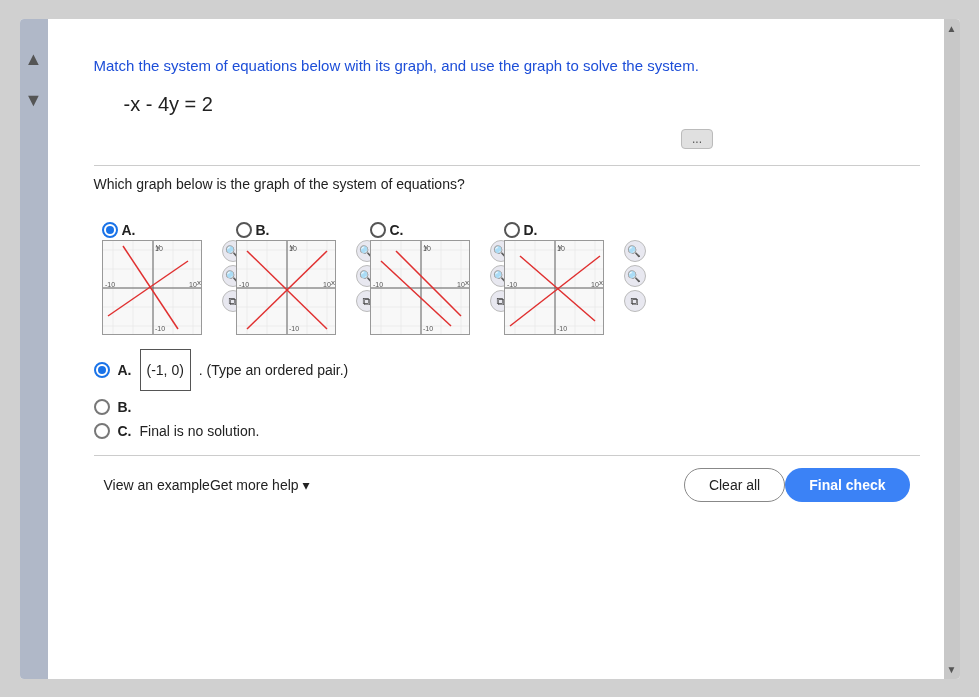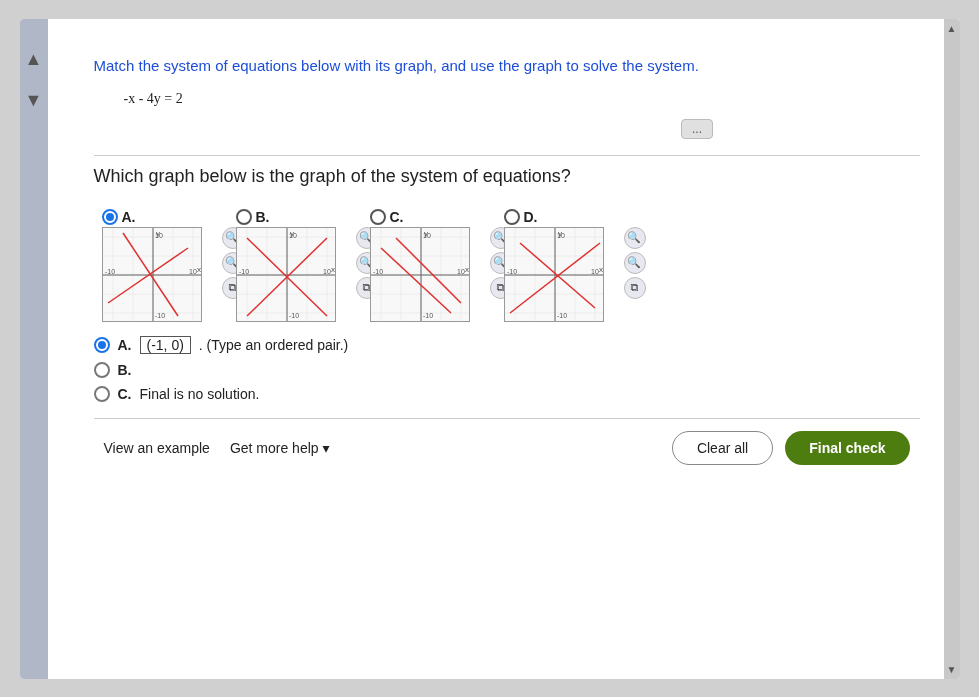--- a/index.html
+++ b/index.html
@@ -45,34 +45,33 @@
     }
     .problem-text {
       font-size: 15px;
       color: #1d4ed8;
       margin-bottom: 10px;
       line-height: 1.5;
     }
     .equations {
       margin-left: 30px;
       margin-bottom: 8px;
-      font-size: 14px;
+      font-size: 20px;
       color: #222;
       line-height: 1.7;
-      font-family: Liberation Serif, serif;
     }
     .divider {
       border: none;
       border-top: 1px solid #ccc;
       margin: 10px 0;
     }
     .question-text {
-      font-size: 18px;
-      color: #222;
-      margin-bottom: 18px;
+      font-size: 14px;
+      color: #222;
+      margin-bottom: 26px;
     }
     .radio-circle {
       width: 16px;
       height: 16px;
       border-radius: 50%;
       border: 2px solid #555;
       display: inline-flex;
       align-items: center;
       justify-content: center;
       flex-shrink: 0;
@@ -141,55 +140,54 @@
       height: 8px;
       border-radius: 50%;
       background: #1a73e8;
     }
     .option-letter {
       font-weight: bold;
       font-size: 14px;
     }
     .answer-box {
       border: 1px solid #555;
-      padding: 0 6px;
+      padding: 12px 6px;
       font-size: 14px;
       min-width: 50px;
       display: inline-block;
     }
     .footer {
       display: flex;
       align-items: center;
       justify-content: space-between;
       padding: 12px 10px;
       margin-top: 16px;
       border-top: 1px solid #ccc;
     }
     .footer-left {
       display: flex;
-      gap: 20px;
       align-items: center;
     }
     .footer-link {
       font-size: 14px;
       color: #222;
       cursor: pointer;
       text-decoration: none;
     }
     .clear-all-btn {
       background: #fff;
       border: 1px solid #888;
       border-radius: 20px;
       padding: 8px 24px;
       font-size: 14px;
       cursor: pointer;
       color: #222;
     }
     .final-check-btn {
-      background: #4d7c0f;
+      background: #3b82f6;
       border: none;
       border-radius: 20px;
       padding: 8px 24px;
       font-size: 14px;
       cursor: pointer;
       color: #fff;
       font-weight: bold;
     }
     .more-btn {
       background: #e0e0e0;
@@ -448,20 +446,20 @@
         <span class="option-letter">C.</span>
         <span>Final is no solution.</span>
       </div>
     </div>
 
     <div class="footer">
       <div class="footer-left">
         <a class="footer-link">View an example</a>
         <a class="footer-link">Get more help ▾</a>
       </div>
-      <div style="display:flex; gap:12px;">
+      <div style="display:flex; ">
         <button class="clear-all-btn">Clear all</button>
         <button class="final-check-btn">Final check</button>
       </div>
     </div>
 
   </div>
 </div>
 
 </body></html>

